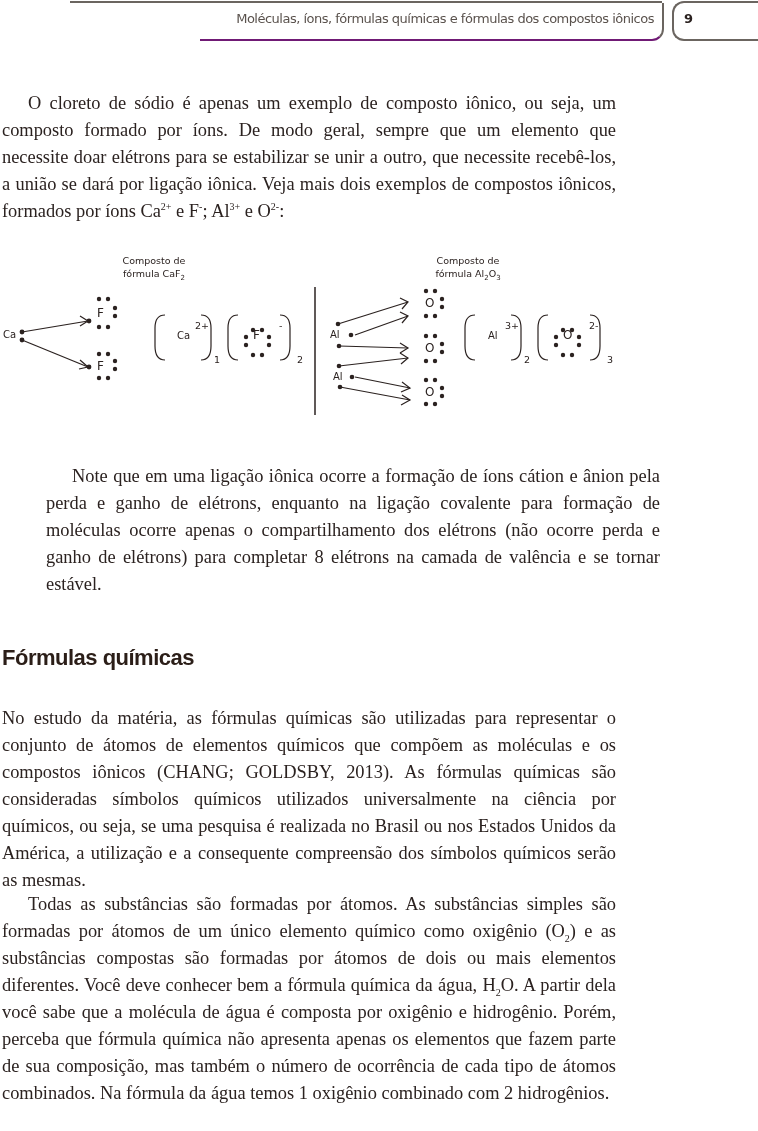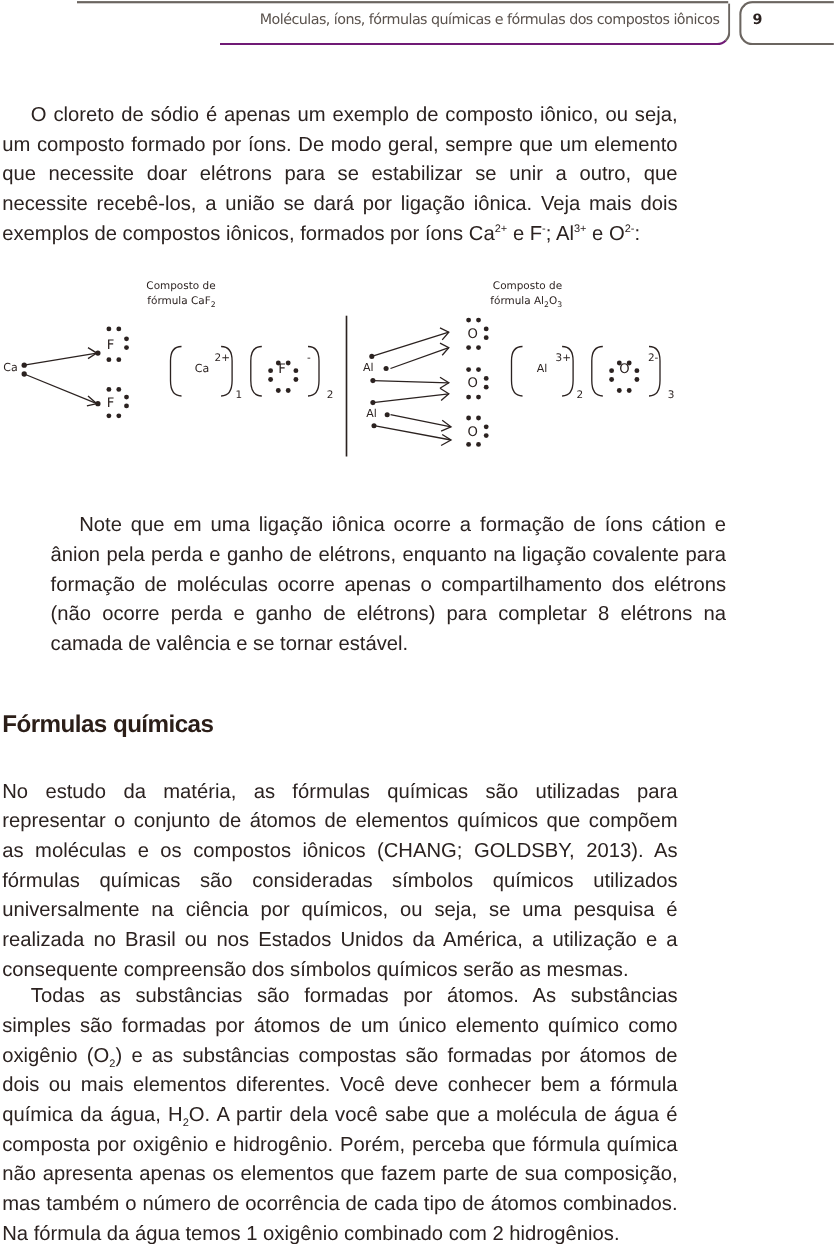--- a/index.html
+++ b/index.html
@@ -2,26 +2,26 @@
 <html><head>
 <meta charset="utf-8">
 <style>
   html, body { margin: 0; padding: 0; background: #ffffff; }
   body { width: 758px; height: 1131px; position: relative; overflow: hidden; color: #2b2220; }
   .header-line-top { position: absolute; left: 70px; top: 1px; width: 592px; height: 2px; background: #6b6560; }
   .header-box-title { position: absolute; left: 200px; top: 3px; width: 462px; height: 36px; border-right: 2px solid #6b6560; border-bottom: 2px solid #701a75; border-radius: 0 0 12px 0; }
   .header-title { position: absolute; right: 8px; top: 8px; font-family: "DejaVu Sans", sans-serif; font-size: 13px; color: #5a524d; letter-spacing: -0.5px; white-space: nowrap; }
   .page-box { position: absolute; left: 672px; top: 1px; width: 100px; height: 36px; border-left: 2px solid #6b6560; border-top: 2px solid #6b6560; border-bottom: 2px solid #6b6560; border-radius: 12px 0 0 12px; }
   .page-num { position: absolute; left: 10px; top: 8px; font-family: "DejaVu Sans", sans-serif; font-weight: bold; font-size: 13px; color: #2b2220; }
-  .para { position: absolute; left: 2px; width: 614px; font-family: Liberation Sans, sans-serif; font-size: 18.4px; line-height: 27px; text-align: justify; color: #2b2220; margin: 0; }
+  .para { position: absolute; left: 2px; width: 614px; font-family: Liberation Serif, serif; font-size: 18.4px; line-height: 27px; text-align: justify; color: #2b2220; margin: 0; }
   .para .ind { display: inline-block; width: 26px; }
   sup, sub { font-size: 10px; line-height: 0; }
   .section-title { position: absolute; left: 2px; top: 645px; font-family: Liberation Sans, sans-serif; font-weight: bold; font-size: 22px; letter-spacing: -0.5px; color: #2b1e18; margin: 0; }
   .figure { position: absolute; left: 0; top: 250px; width: 620px; height: 170px; }
-  .fig-label { position: absolute; font-family: "DejaVu Sans", sans-serif; font-size: 9.5px; color: #2b2220; line-height: 13px; text-align: right; }
+  .fig-label { position: absolute; font-family: "DejaVu Sans", sans-serif; font-size: 9.5px; color: #2b2220; line-height: 13px; text-align: center; }
   .el { position: absolute; font-family: "DejaVu Sans", sans-serif; font-size: 10px; color: #2b2220; }
   .elbig { font-size: 12px; }
   .chg { position: absolute; font-family: "DejaVu Sans", sans-serif; font-size: 9.5px; color: #2b2220; }
 </style>
 </head>
 <body>
 
 <div class="header-line-top"></div>
 <div class="header-box-title">
   <span class="header-title">Moléculas, íons, fórmulas químicas e fórmulas dos compostos iônicos</span>

